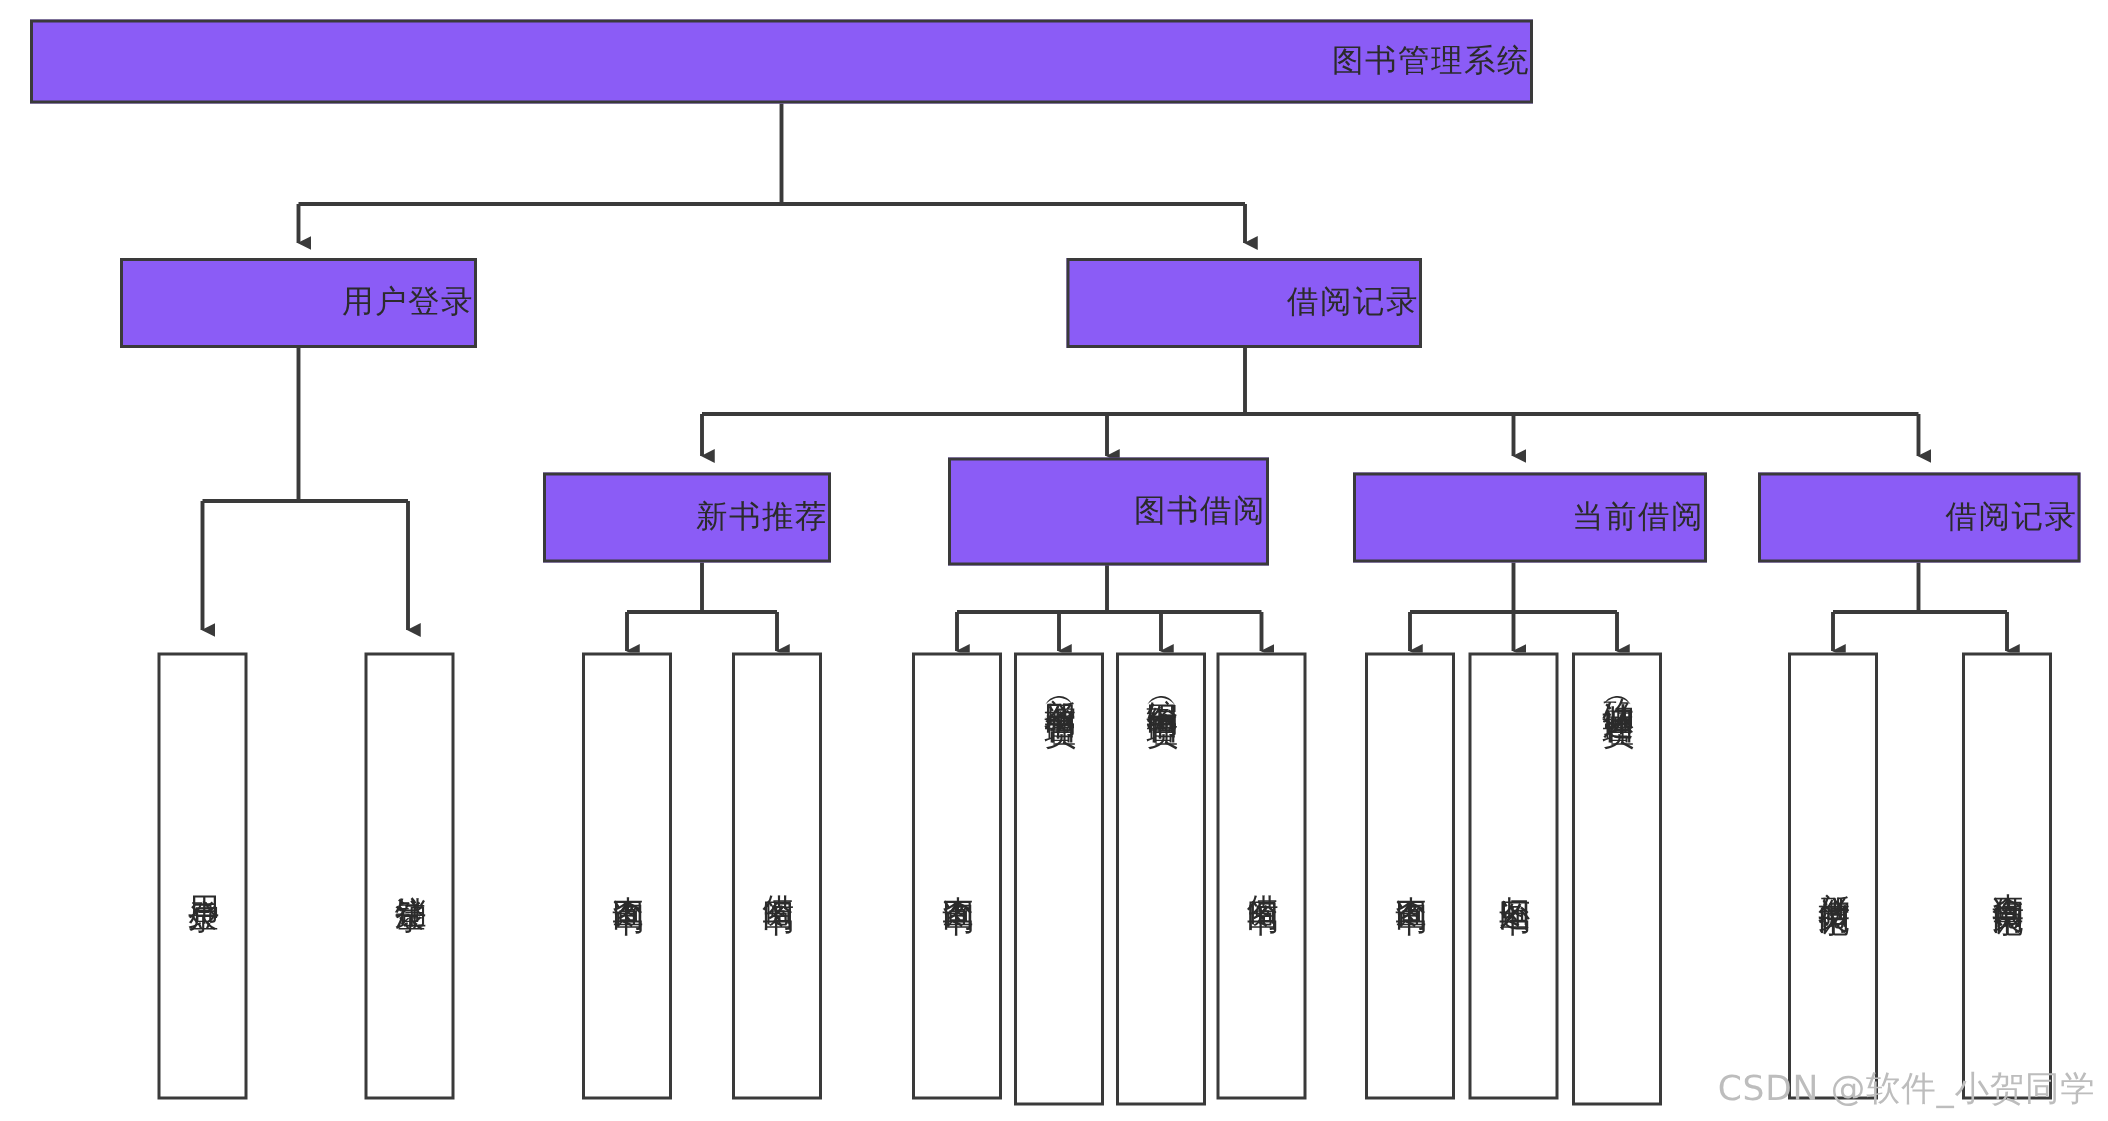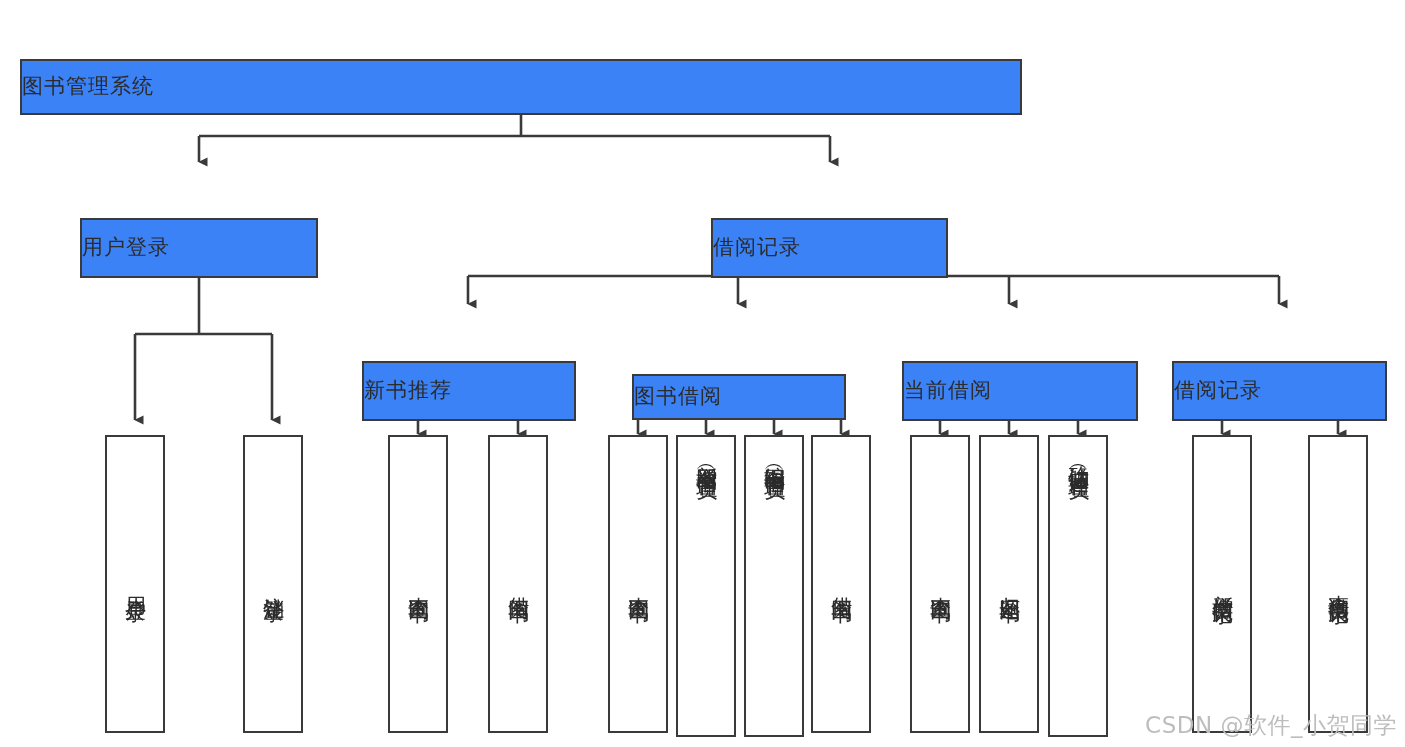--- a/index.html
+++ b/index.html
@@ -18,25 +18,24 @@
     position: absolute;
     left: 0;
     top: 0;
     width: 1405px;
     height: 747px;
   }
   .node-box {
     position: absolute;
     box-sizing: border-box;
     border: 2.5px solid #3a3a3a;
-    background: #3b82f6;
+    background: #8b5cf6;
     display: flex;
     align-items: center;
-    justify-content: flex-start;
-    margin-top: 46px;
+    justify-content: flex-end;
   }
   .node-label-h {
     font-size: 21px;
     color: #2b2b2b;
     line-height: 1.1;
     letter-spacing: 1px;
     white-space: nowrap;
     text-align: center;
   }
   .leaf-box {
@@ -143,25 +142,25 @@
   </div>
 
   <div class="node-box" style="left:80px; top:172px; width:238px; height:60px;">
     <span class="node-label-h">用户登录</span>
   </div>
 
   <div class="node-box" style="left:711px; top:172px; width:237px; height:60px;">
     <span class="node-label-h">借阅记录</span>
   </div>
 
-  <div class="node-box" style="left:362px; top:315px; width:214px; height:60px;">
+  <div class="node-box" style="left:362px; top:315px; width:192px; height:60px;">
     <span class="node-label-h">新书推荐</span>
   </div>
 
-  <div class="node-box" style="left:632px; top:328px; width:214px; height:46px;">
+  <div class="node-box" style="left:632px; top:305px; width:214px; height:72px;">
     <span class="node-label-h">图书借阅</span>
   </div>
 
   <div class="node-box" style="left:902px; top:315px; width:236px; height:60px;">
     <span class="node-label-h">当前借阅</span>
   </div>
 
   <div class="node-box" style="left:1172px; top:315px; width:215px; height:60px;">
     <span class="node-label-h">借阅记录</span>
   </div>

